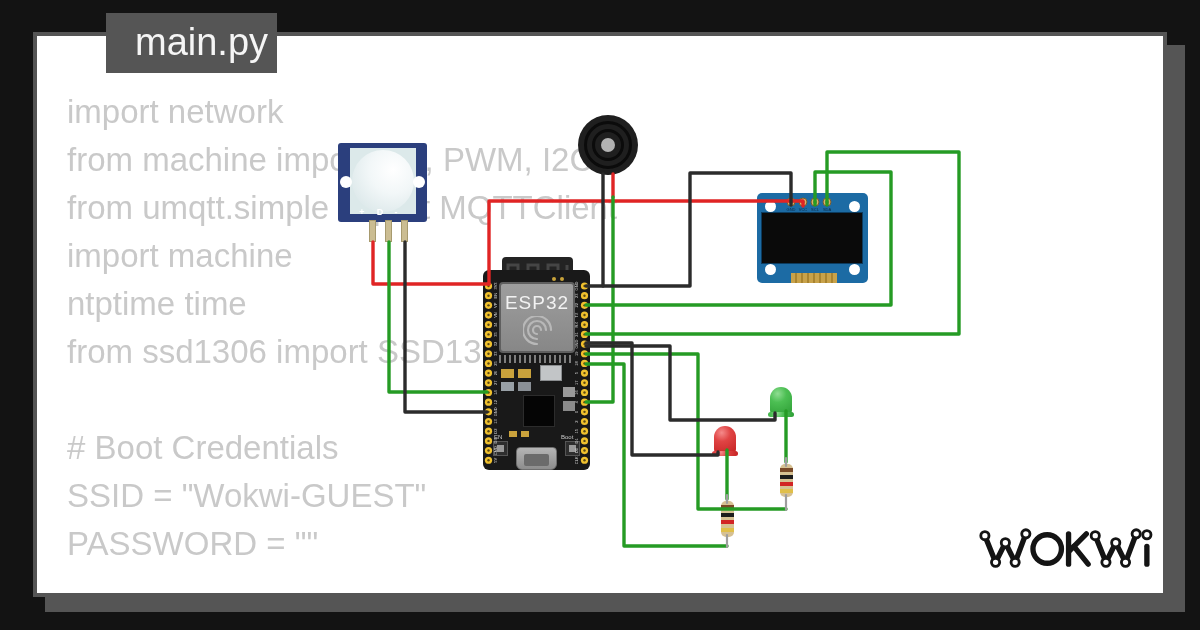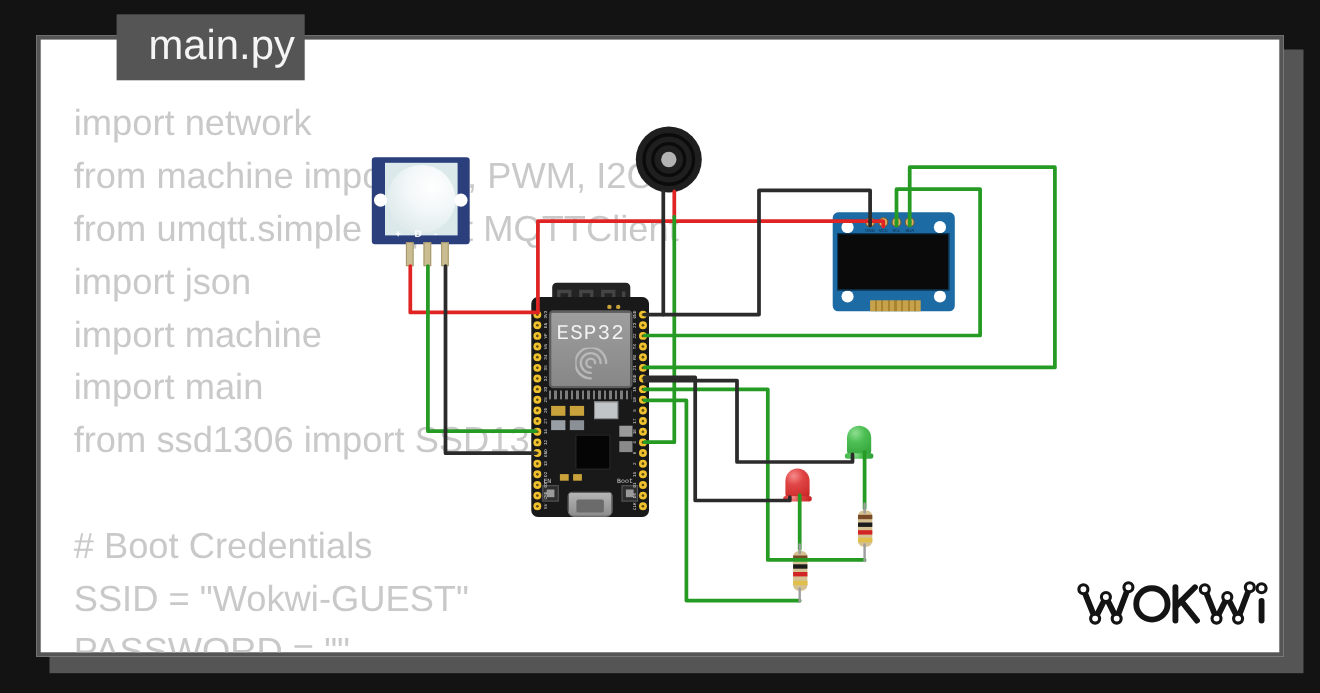--- a/index.html
+++ b/index.html
@@ -28,21 +28,21 @@
   .spk-ring.a{inset:6px;} .spk-ring.b{inset:14px;}
   .spk-dot{position:absolute;left:23px;top:23px;width:14px;height:14px;border-radius:50%;background:#b3b3b3;}
   
   .oled{left:757px;top:193px;width:111px;height:90px;background:#1c6ba4;border-radius:5px;z-index:10;}
   .oled-hole{position:absolute;width:11px;height:11px;border-radius:50%;background:#fff;}
   .oled-screen{position:absolute;left:4px;top:19px;width:102px;height:52px;background:#0a0a0a;border:1px solid #0c3b5e;box-sizing:border-box;}
   .oled-conn{position:absolute;left:34px;top:80px;width:46px;height:10px;
              background:repeating-linear-gradient(90deg,#c8a24a 0 4px,#a9842f 4px 6px);}
   .oled-pins{position:absolute;inset:0;}
   
-  .esp32{left:483px;top:257px;width:107px;height:213px;z-index:11;font-family:Liberation Mono, monospace;}
+  .esp32{left:483px;top:257px;width:107px;height:213px;z-index:11;}
   .esp-ant{position:absolute;left:19px;top:0;width:71px;height:26px;background:#232323;border-radius:4px 4px 0 0;}
   .esp-pcb{position:absolute;left:0;top:13px;width:107px;height:200px;background:#191919;border-radius:6px;}
   .esp-shield{position:absolute;left:16px;top:25px;width:76px;height:71px;border-radius:4px;
               background:linear-gradient(#9e9e9e,#878787);border:2px solid #5f5f5f;box-sizing:border-box;}
   .esp-label{position:absolute;left:0;top:8px;width:100%;text-align:center;color:#f2f2f2;font-size:19px;letter-spacing:1px;}
   .esp-spiral{position:absolute;left:22px;top:32px;}
   .gold-dot{position:absolute;width:4px;height:4px;border-radius:50%;background:#c9a33a;top:20px;}
   .esp-cast{position:absolute;left:16px;top:98px;width:75px;height:8px;
             background:repeating-linear-gradient(90deg,#7d7d7d 0 2px,#191919 2px 5px);}
   .part{position:absolute;}
@@ -70,23 +70,22 @@
 
 <div class="stage">
 
   <div class="panel-shadow"></div>
 
   <div class="panel">
     <div class="code" id="code-block">
         <div class="code-line">import network</div>
         <div class="code-line">from machine import Pin, PWM, I2C</div>
         <div class="code-line">from umqtt.simple import MQTTClient</div>
-        <div class="code-line">import json</div>
         <div class="code-line">import machine</div>
-        <div class="code-line">import main</div>
+        <div class="code-line">ntptime time</div>
         <div class="code-line">from ssd1306 import SSD1306</div>
         <div class="code-line"></div>
         <div class="code-line"># Boot Credentials</div>
         <div class="code-line">SSID = "Wokwi-GUEST"</div>
         <div class="code-line">PASSWORD = ""</div>
       </div>
   </div>
 
   <div class="file-tab">main.py</div>
 

